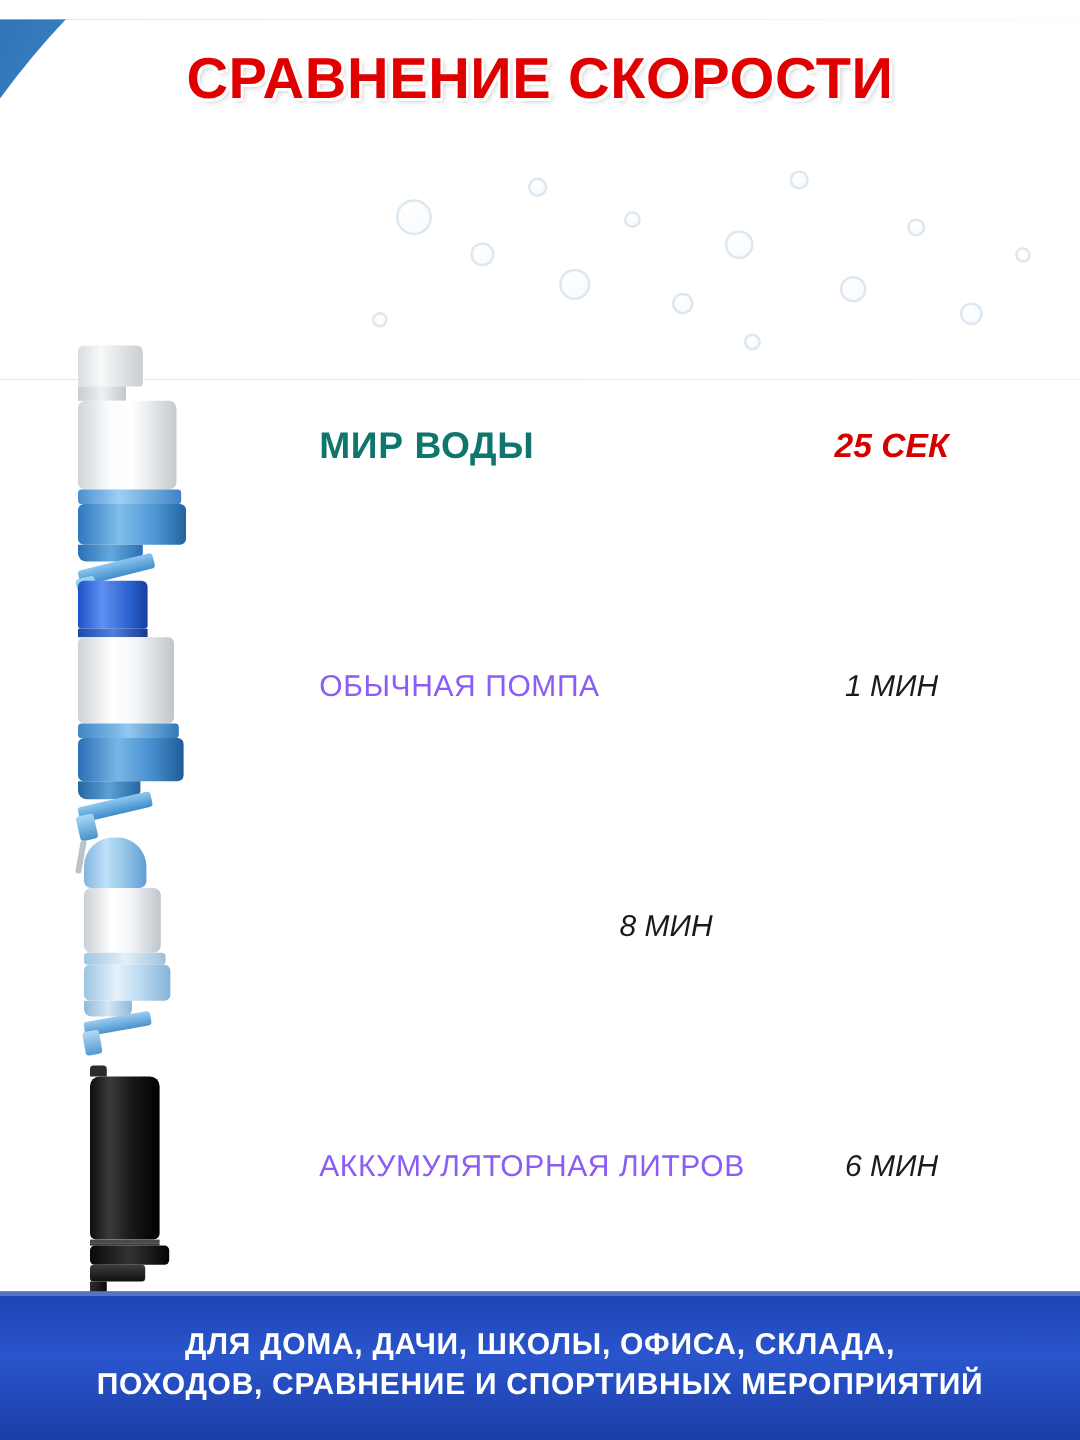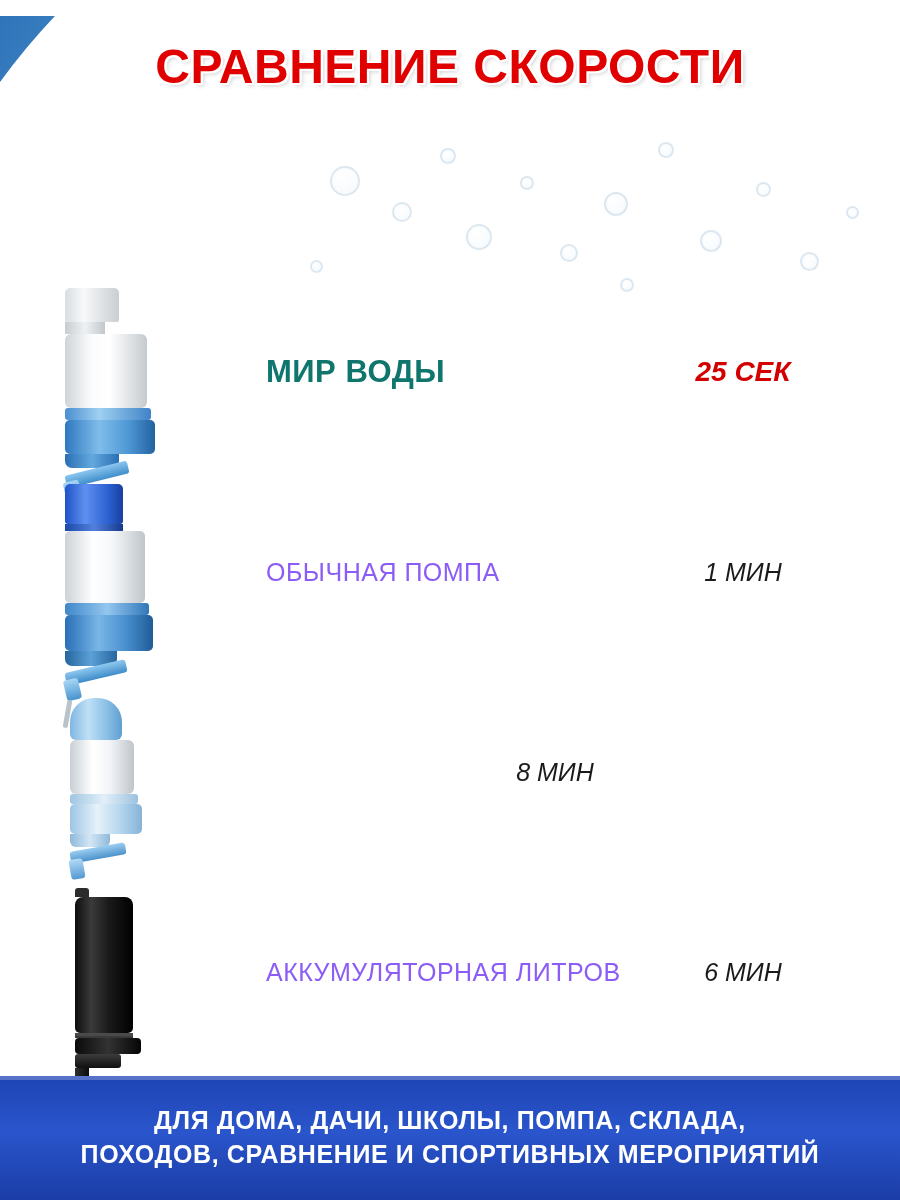--- a/index.html
+++ b/index.html
@@ -306,15 +306,15 @@
       </div>
     </div>
     <div class="label">АККУМУЛЯТОРНАЯ ЛИТРОВ</div>
     <div class="time">6 МИН</div>
   </div>
 
 </div>
 
 <div class="footer">
   <div class="footer-top-edge"></div>
-  <div class="footer-line">ДЛЯ ДОМА, ДАЧИ, ШКОЛЫ, ПОМПА, СКЛАДА,</div>
+  <div class="footer-line">ДЛЯ ДОМА, ДАЧИ, ШКОЛЫ, ОФИСА, СКЛАДА,</div>
   <div class="footer-line">ПОХОДОВ, СРАВНЕНИЕ И СПОРТИВНЫХ МЕРОПРИЯТИЙ</div>
 </div>
 
 </body></html>

